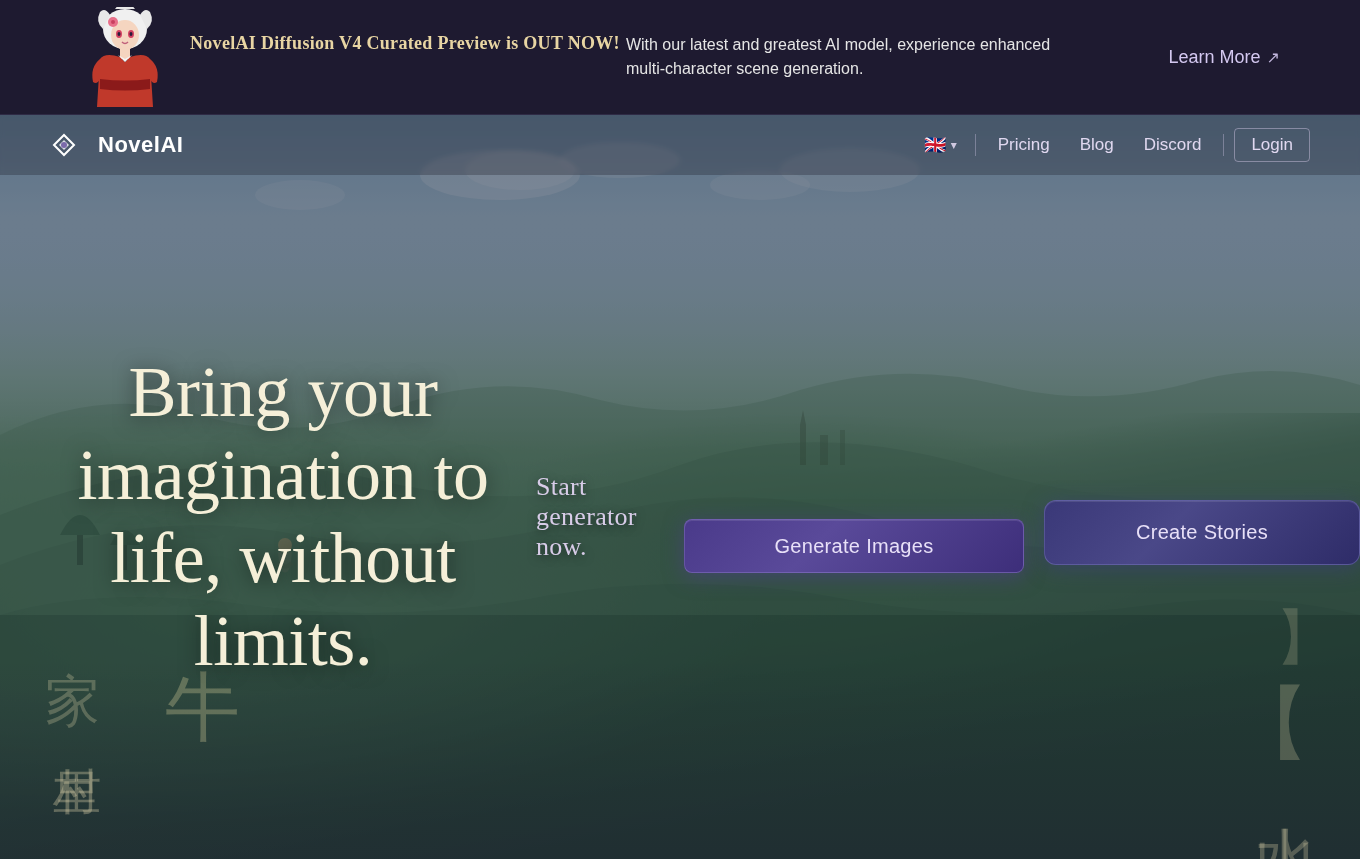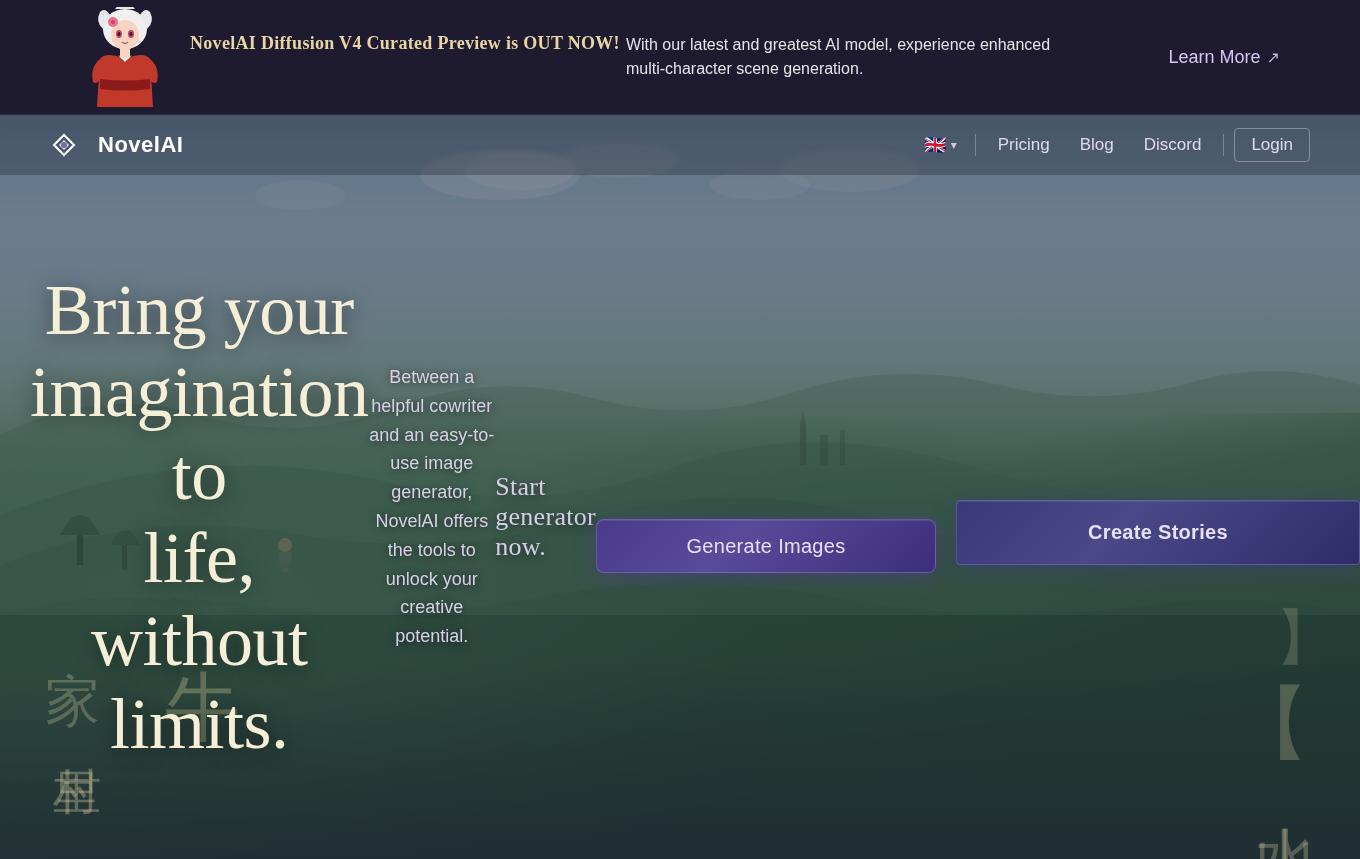--- a/index.html
+++ b/index.html
@@ -307,33 +307,32 @@
       font-size: 20px;
       cursor: pointer;
       font-family: Arial, sans-serif;
       letter-spacing: 0.3px;
       box-shadow: 0 4px 20px rgba(80, 60, 150, 0.5), inset 0 1px 0 rgba(255,255,255,0.1);
       transition: all 0.2s;
       margin-top: 28px;
     }
 
     .btn-create {
-      width: 404px;
+      width: 316px;
       height: 65px;
       background: linear-gradient(135deg, #3a3878 0%, #4a4888 40%, #2e2c68 100%);
       border: 1px solid rgba(140, 140, 210, 0.4);
-      border-radius: 4px;
+      border-radius: 12px;
       color: #e8e0f8;
       font-size: 20px;
       cursor: pointer;
       font-family: Arial, sans-serif;
       letter-spacing: 0.3px;
       box-shadow: 0 4px 20px rgba(60, 60, 130, 0.5), inset 0 1px 0 rgba(255,255,255,0.1);
       transition: all 0.2s;
-      font-weight: bold;
     }
 
     .flag-icon {
       font-size: 18px;
     }
 
     .chevron-icon {
       font-size: 12px;
     }
 
@@ -492,24 +491,20 @@
       <div class="nav-separator"></div>
       <button class="nav-login">Login</button>
     </div>
   </nav>
 
   <div class="hero-content">
     <h1 class="hero-headline">
       <span>Bring your imagination to</span><br>
       <span>life, without limits.</span>
     </h1>
-    <p class="hero-subtext">
-      <span>Between a helpful cowriter and an easy-to-use image generator,</span><br>
-      <span>NovelAI offers the tools to unlock your creative potential.</span>
-    </p>
     <p class="hero-start-text">Start generator now.</p>
     <div class="hero-buttons">
       <button class="btn-generate">Generate Images</button>
       <button class="btn-create">Create Stories</button>
     </div>
   </div>
 
 </div>
 
 </body></html>

